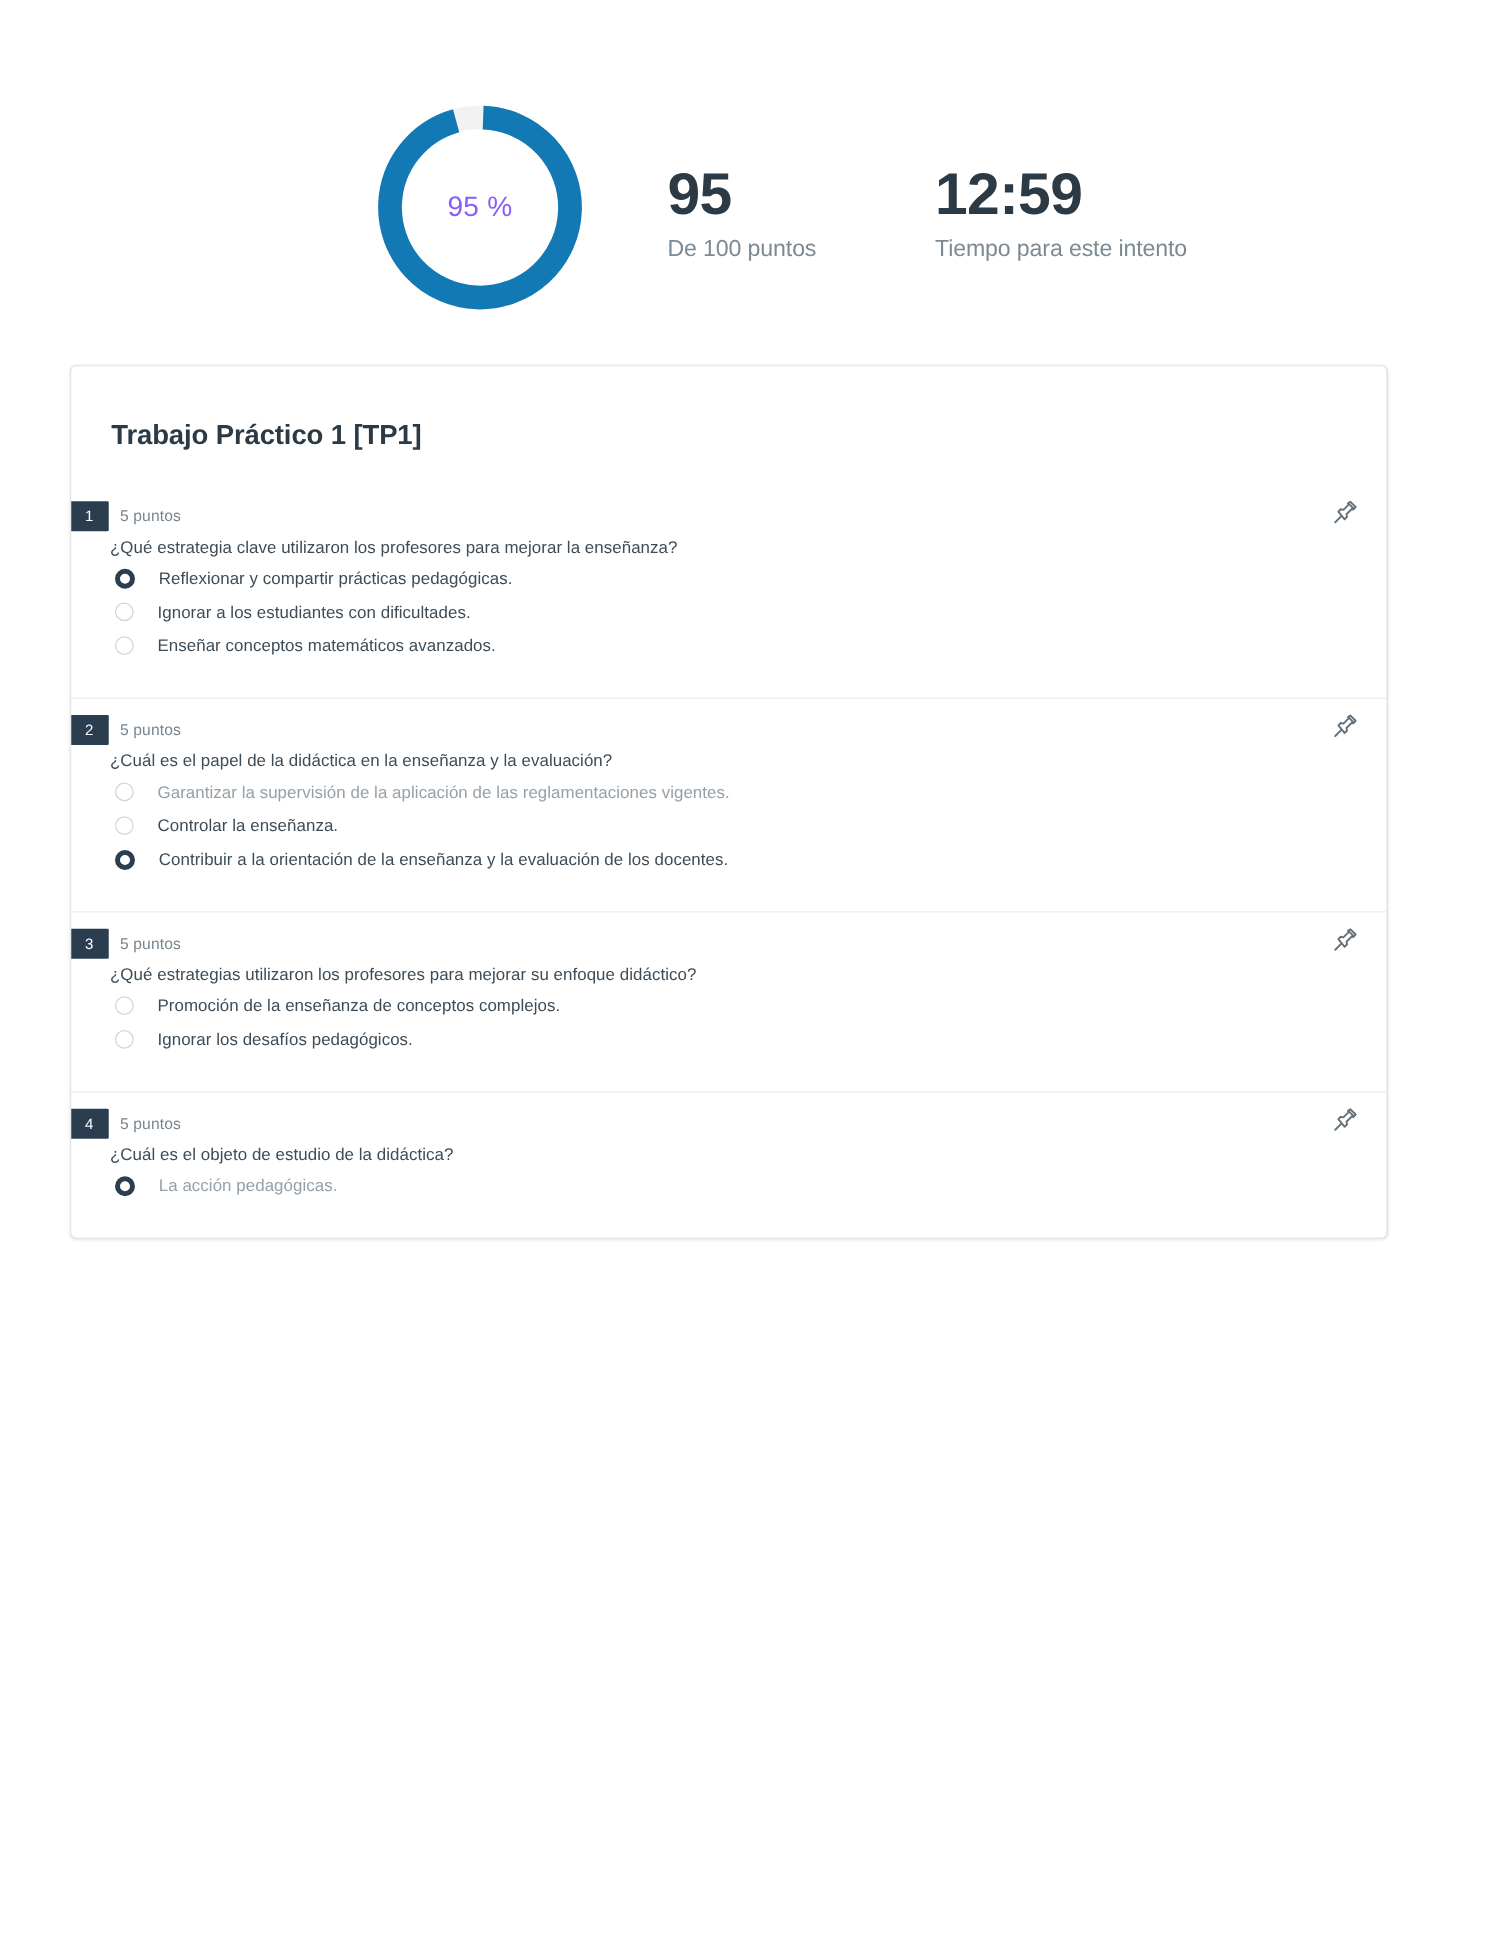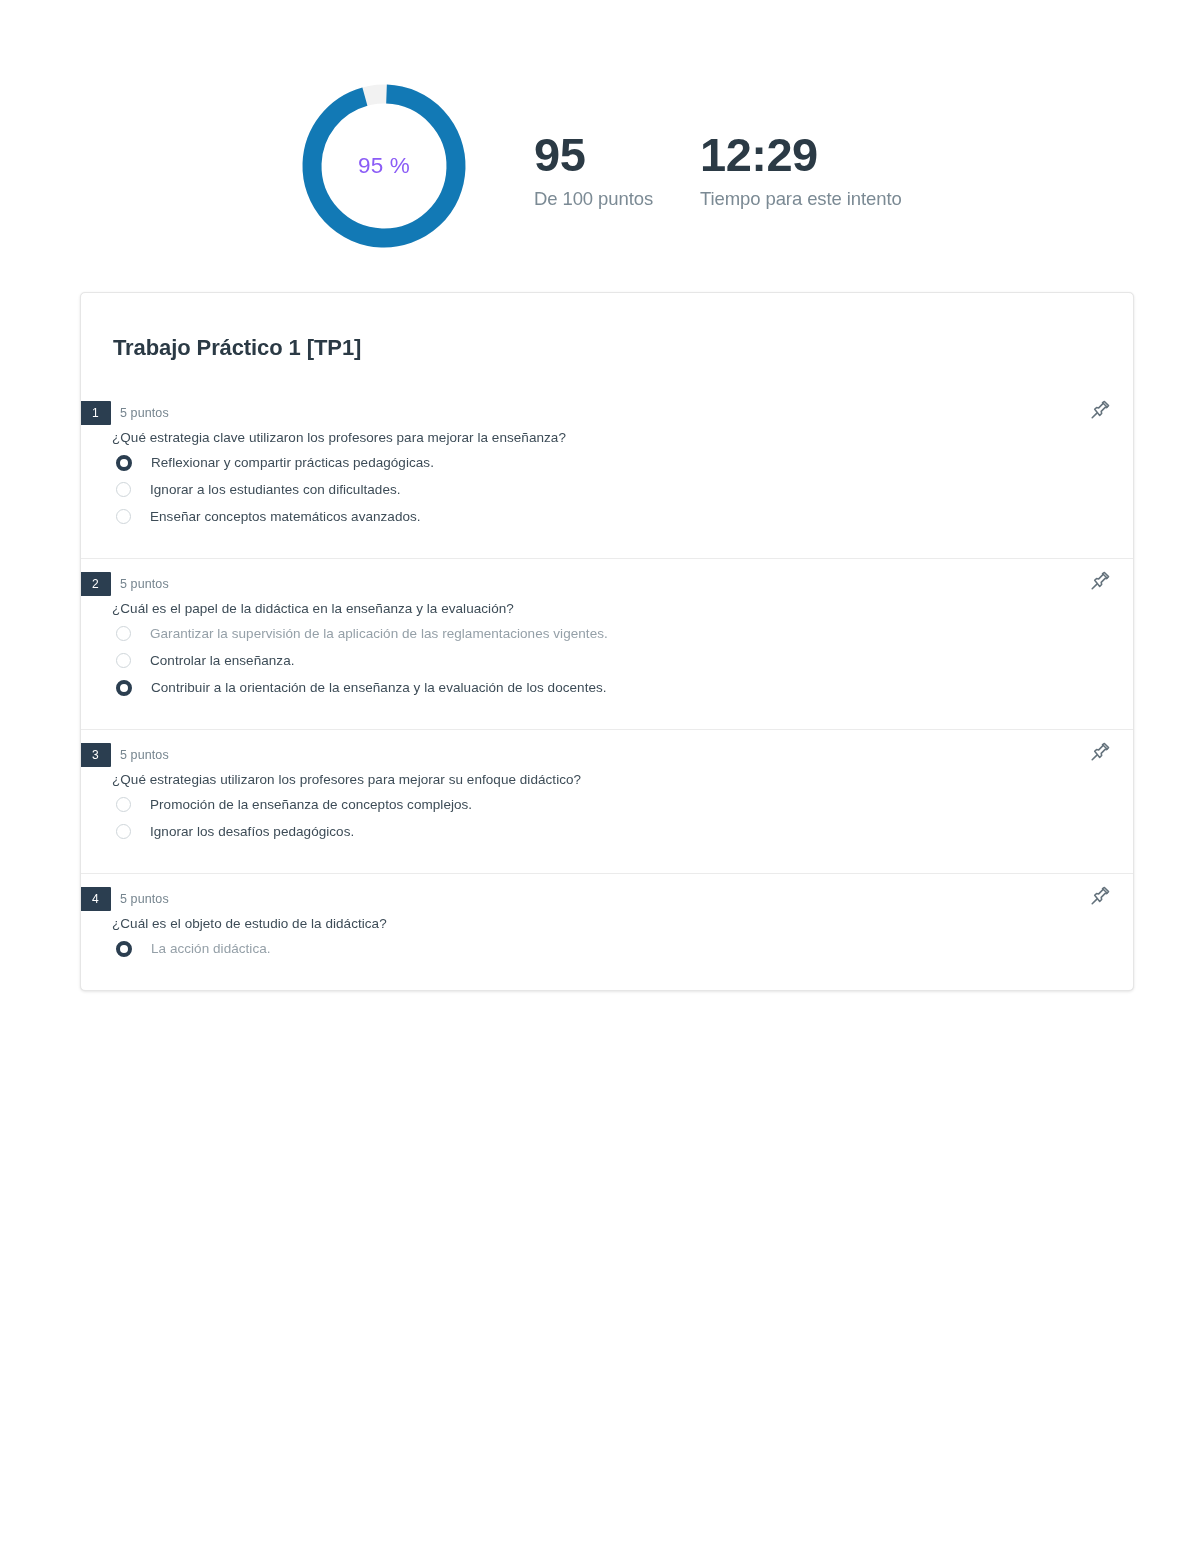--- a/index.html
+++ b/index.html
@@ -45,20 +45,21 @@
     color: #8b5cf6;
     letter-spacing: .2px;
     font-family: Liberation Sans, sans-serif;
   }
 
   .stats {
     display: flex;
     align-items: center;
     margin-left: 62px;
     padding-top: 53px;
+    gap: 48px;
   }
   .stat { display: flex; flex-direction: column; }
   .stat + .stat { margin-left: 47px; }
   .stat-value {
     font-size: 47px;
     font-weight: bold;
     color: #2b3a45;
     line-height: 1.0;
     letter-spacing: -0.5px;
   }
@@ -66,21 +67,21 @@
     margin-top: 10px;
     font-size: 18.5px;
     color: #7b8a94;
     white-space: nowrap;
     letter-spacing: -0.1px;
   }
 
   
   .card {
     position: absolute;
-    left: 80px;
+    left: 56px;
     top: 292px;
     width: 1054px;
     height: 699px;
     background: #ffffff;
     border: 1px solid #e6e6e6;
     border-radius: 5px;
     box-shadow: 0 1px 3px rgba(0,0,0,0.10), 0 0 1px rgba(0,0,0,0.06);
     overflow: hidden;
   }
   .card-title {
@@ -192,21 +193,21 @@
       </svg>
       <div class="donut-label">95 %</div>
     </div>
 
     <div class="stats">
       <div class="stat">
         <div class="stat-value">95</div>
         <div class="stat-label">De 100 puntos</div>
       </div>
       <div class="stat">
-        <div class="stat-value">12:29</div>
+        <div class="stat-value">12:59</div>
         <div class="stat-label">Tiempo para este intento</div>
       </div>
     </div>
   </div>
 
   <div class="card">
     <div class="card-title">Trabajo Práctico 1 [TP1]</div>
     <div class="questions" id="questions-root">
         <div class="question">
           <div class="q-head">
@@ -297,21 +298,21 @@
                 <path d="M15.2 4.3l4.5 4.5"></path>
                 <path d="M16.8 2.7l4.5 4.5-2.2 2.2-1.2-.5-4.6 4.6.5 2.3-2.1 2.1L6.2 11.3l2.1-2.1 2.3.5 4.6-4.6-.5-1.2z"></path>
                 <path d="M8.6 15.4L3.5 20.5"></path>
               </svg>
             </div>
           </div>
           <div class="q-text">¿Cuál es el objeto de estudio de la didáctica?</div>
           <div class="options">
             <div class="option">
               <span class="radio selected"></span>
-              <span class="opt-label muted">La acción didáctica.</span>
+              <span class="opt-label muted">La acción pedagógicas.</span>
             </div>
             <div class="option"></div>
           </div>
         </div>
       </div>
   </div>
 
 </div>
 
 </body></html>

